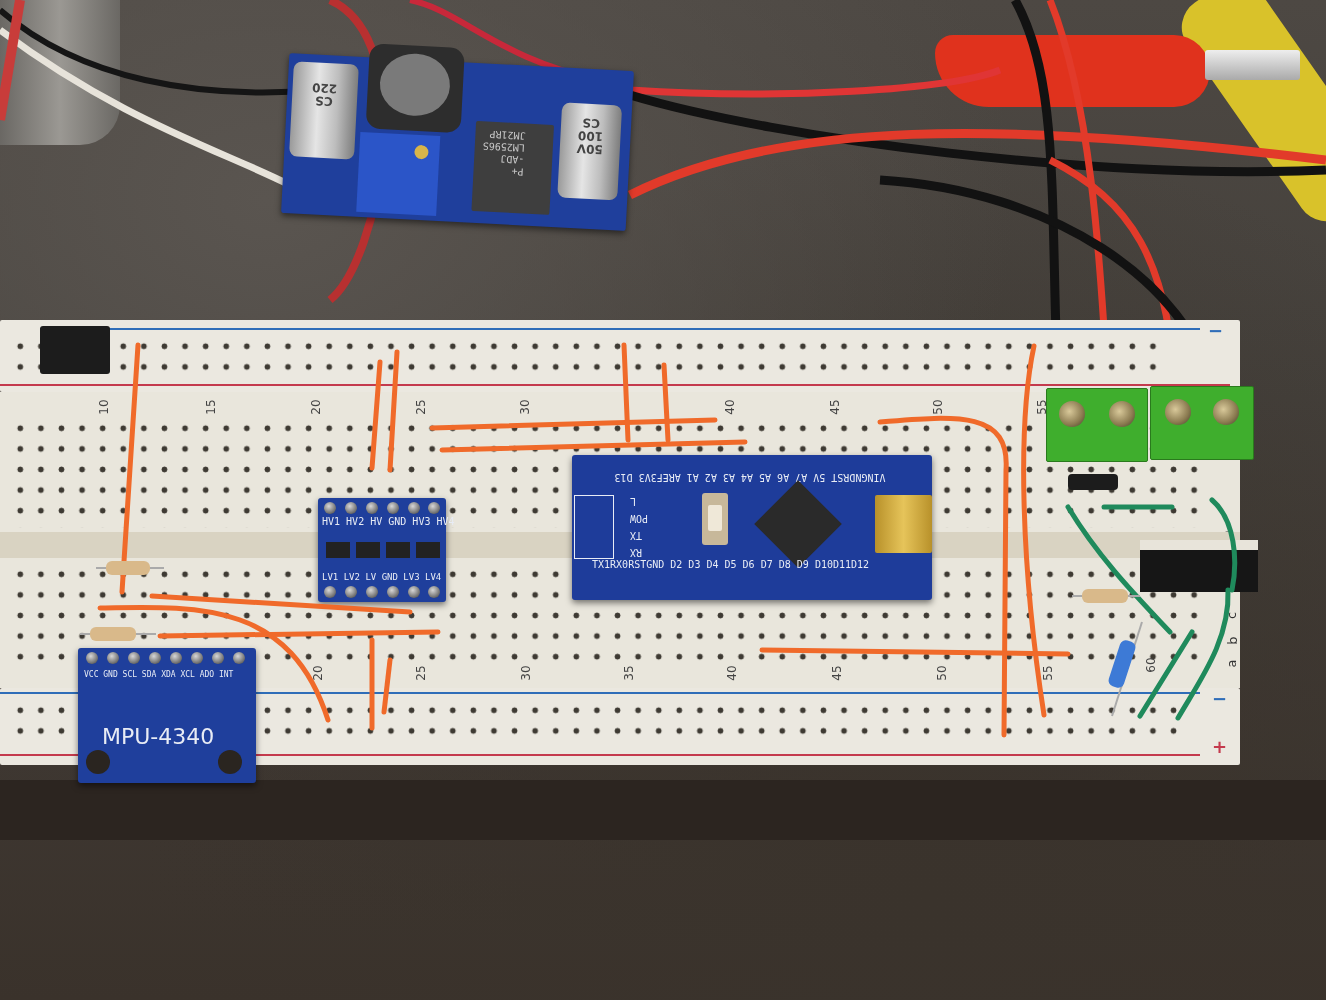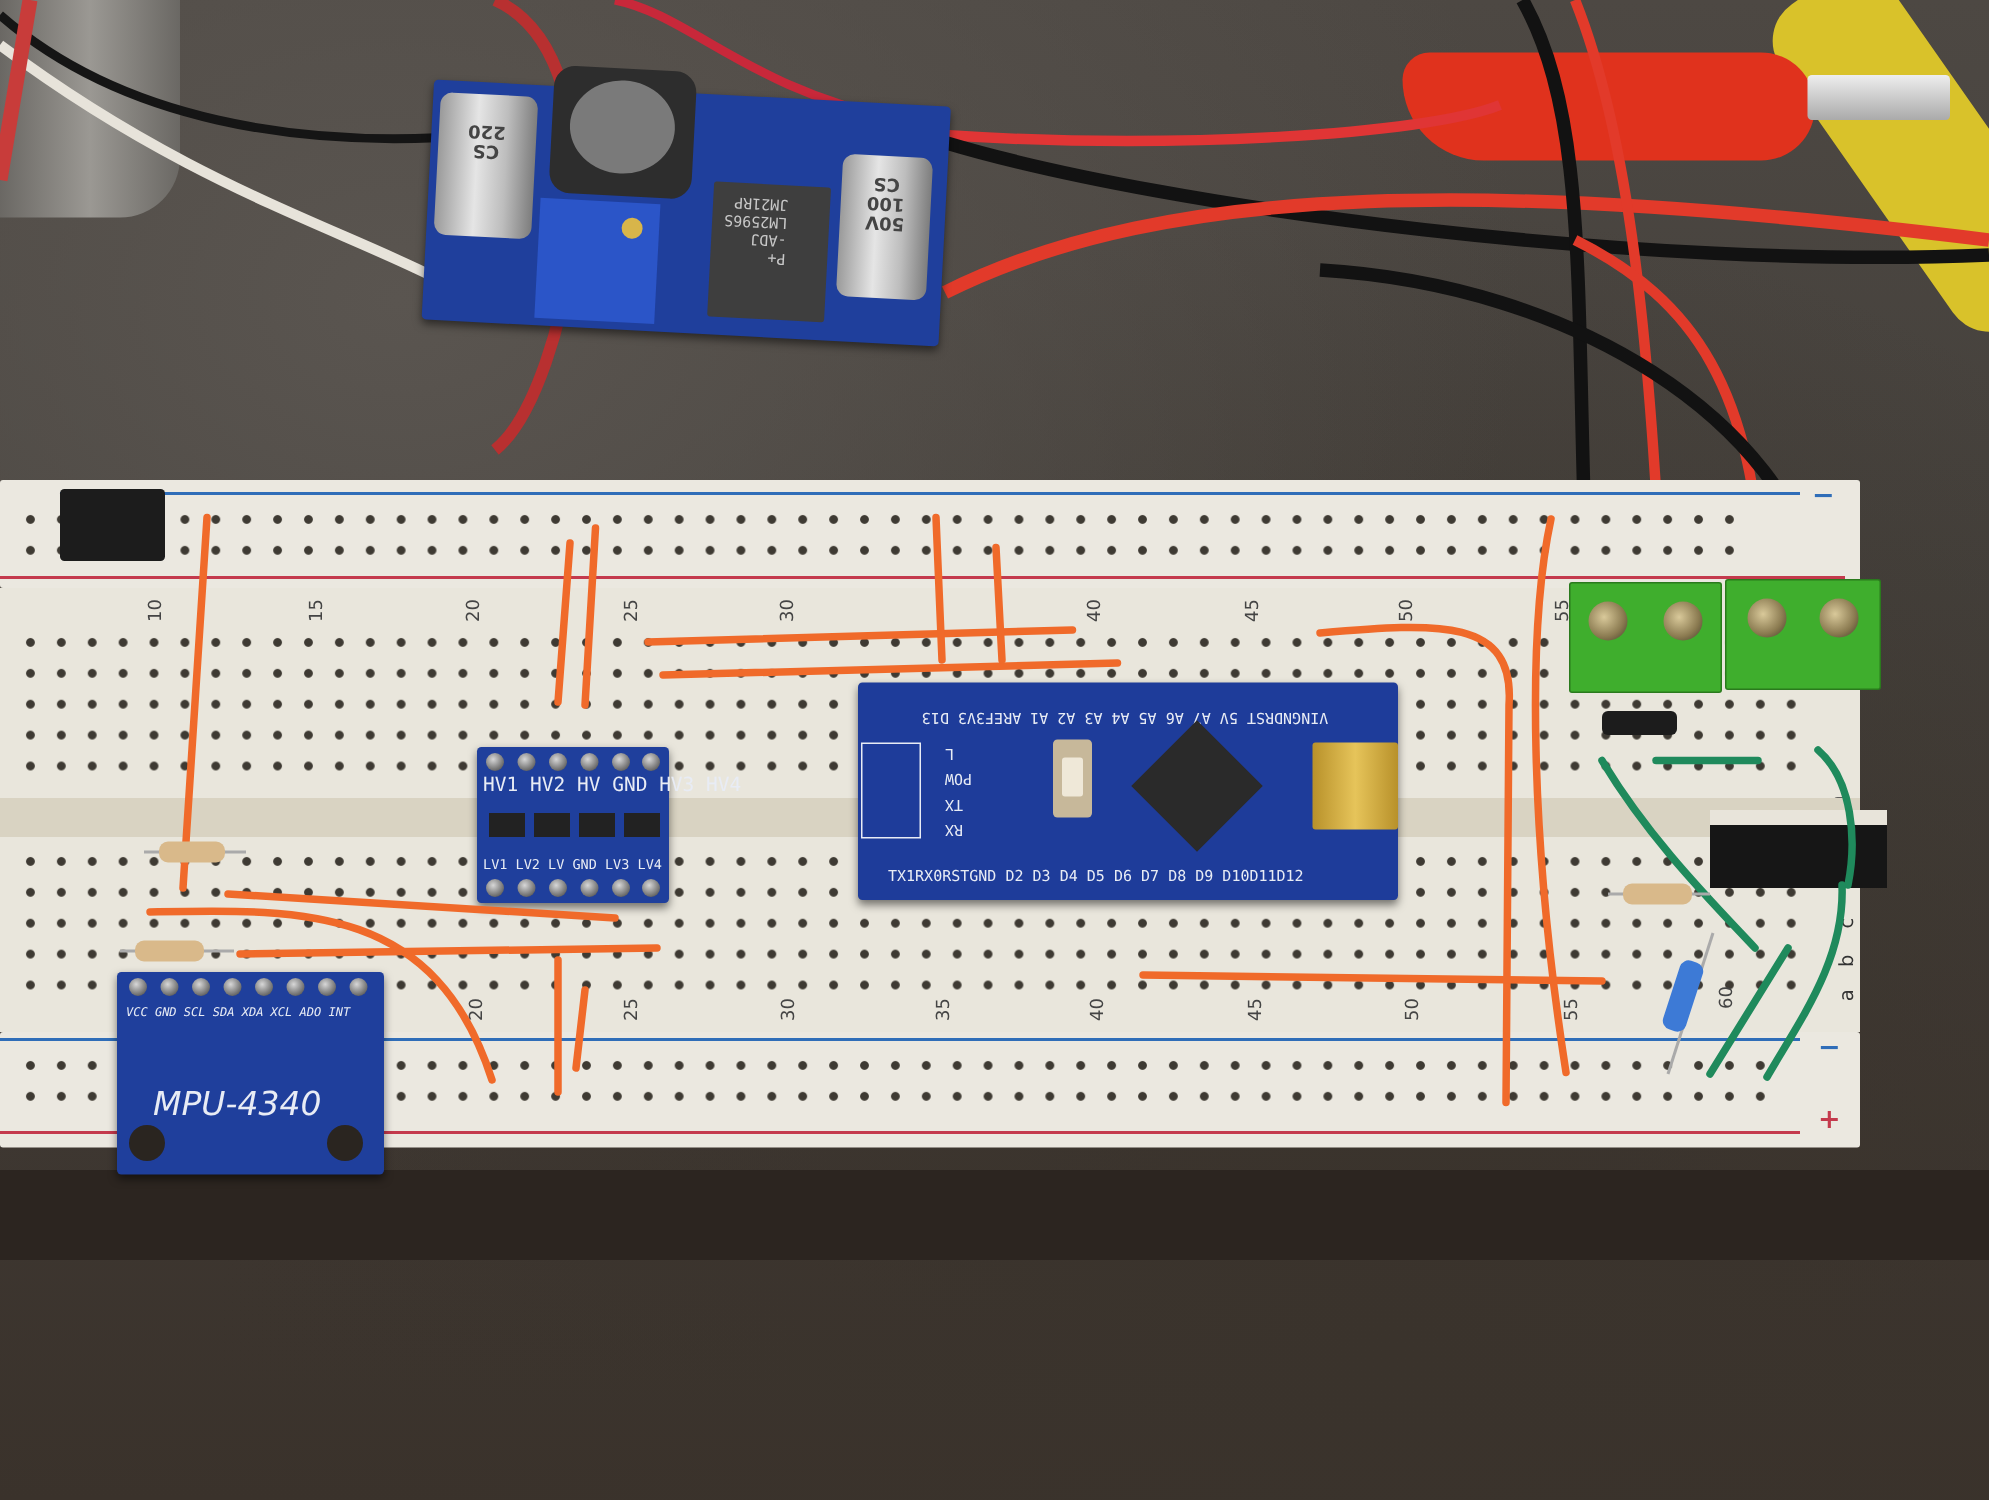--- a/index.html
+++ b/index.html
@@ -143,21 +143,21 @@
 
 <div class="abs" style="left:40px;top:326px;width:70px;height:48px;background:#1c1c1c;border-radius:3px;"></div>
 
 <div class="pcb" style="left:318px;top:498px;width:128px;height:104px;">
   <div class="pin" style="left:6px;top:4px;"></div>
     <div class="pin" style="left:27px;top:4px;"></div>
   <div class="pin" style="left:48px;top:4px;"></div>
     <div class="pin" style="left:69px;top:4px;"></div>
   <div class="pin" style="left:90px;top:4px;"></div>
     <div class="pin" style="left:110px;top:4px;"></div>
-  <div class="pcb-label" style="left:4px;top:18px;font-size:13px;">
+  <div class="pcb-label" style="left:4px;top:18px;font-size:10px;">
     <span>HV1</span>
     <span>HV2</span>
     <span>HV</span>
     <span>GND</span>
     <span>HV3</span>
     <span>HV4</span>
   </div>
   <div class="abs" style="left:8px;top:44px;width:24px;height:16px;background:#222;"></div>
   <div class="abs" style="left:38px;top:44px;width:24px;height:16px;background:#222;"></div>
   <div class="abs" style="left:68px;top:44px;width:24px;height:16px;background:#222;"></div>
@@ -185,35 +185,35 @@
     <div>RX</div>
     <div>TX</div>
     <div>POW</div>
     <div>L</div>
   </div>
   <div class="abs" style="left:130px;top:38px;width:26px;height:52px;background:#c7b89a;border-radius:3px;">
     <div class="abs" style="left:6px;top:12px;width:14px;height:26px;background:#efe8d8;border-radius:2px;"></div>
   </div>
   <div class="abs" style="left:195px;top:38px;width:62px;height:62px;background:#2a2a2a;transform:rotate(45deg);"></div>
   <div class="abs" style="left:303px;top:40px;width:57px;height:58px;background:linear-gradient(90deg,#b8912a,#e6c45a 50%,#b8912a);border-radius:2px;"></div>
-  <div class="pcb-label" style="left:20px;top:124px;font-size:10px;">
+  <div class="pcb-label" style="left:20px;top:104px;font-size:10px;">
     <span>TX1</span><span>RX0</span><span>RST</span><span>GND</span>
     <span>D2</span>
     <span>D3</span>
     <span>D4</span>
     <span>D5</span>
     <span>D6</span>
     <span>D7</span>
     <span>D8</span>
     <span>D9</span>
     <span>D10</span><span>D11</span><span>D12</span>
   </div>
 </div>
 
-<div class="pcb" style="left:78px;top:648px;width:178px;height:135px;font-style:italic;">
+<div class="pcb" style="left:78px;top:648px;width:178px;height:135px;">
   <div class="pin" style="left:8px;top:4px;"></div>
     <div class="pin" style="left:29px;top:4px;"></div>
   <div class="pin" style="left:50px;top:4px;"></div>
     <div class="pin" style="left:71px;top:4px;"></div>
   <div class="pin" style="left:92px;top:4px;"></div>
     <div class="pin" style="left:113px;top:4px;"></div>
   <div class="pin" style="left:134px;top:4px;"></div>
     <div class="pin" style="left:155px;top:4px;"></div>
   <div class="pcb-label" style="left:6px;top:22px;font-size:8px;">
     <span>VCC</span> <span>GND</span> <span>SCL</span> <span>SDA</span> <span>XDA</span> <span>XCL</span> <span>ADO</span> <span>INT</span>

